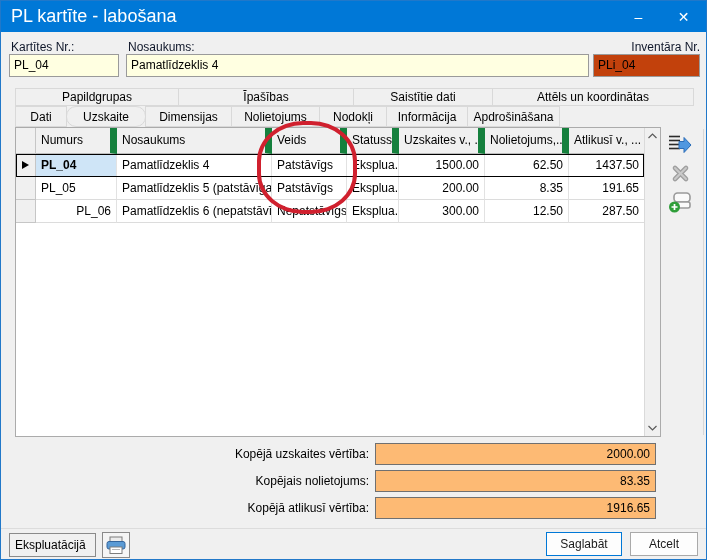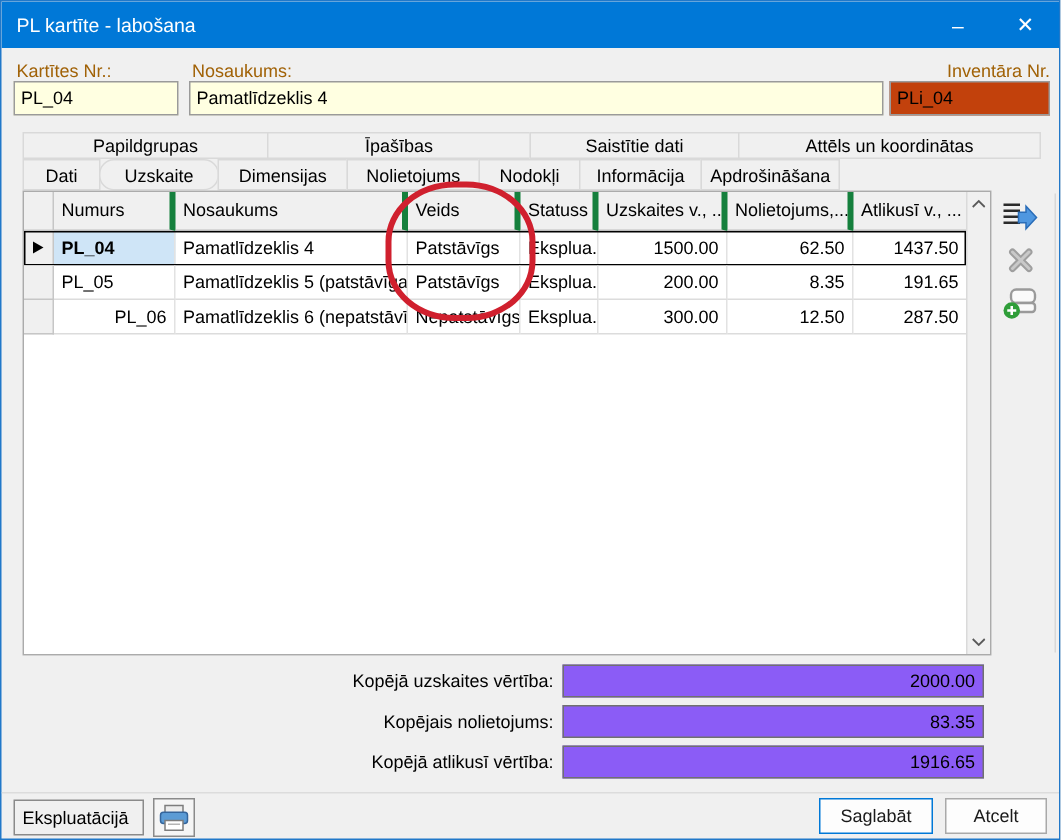--- a/index.html
+++ b/index.html
@@ -1,53 +1,53 @@
 <!DOCTYPE html>
 <html><head>
 <meta charset="utf-8">
 <style>
   html,body{margin:0;padding:0;background:#cfd8dc;}
   *{box-sizing:border-box;font-family:"Liberation Sans","DejaVu Sans",sans-serif;}
   .window{position:relative;width:707px;height:560px;background:#f0f0f0;border:1px solid #2178c9;overflow:hidden;}
   
   .titlebar{position:absolute;left:0;top:0;width:100%;height:31px;background:#0078d7;color:#fff;display:flex;align-items:center;}
-  .title-text{padding-left:10px;font-size:13px;}
+  .title-text{padding-left:10px;font-size:18px;}
   .titlebar-buttons{margin-left:auto;display:flex;height:100%;}
   .tb-btn{width:45px;height:100%;display:flex;align-items:center;justify-content:center;font-size:14px;color:#fff;}
   
-  .fld-label{position:absolute;font-size:12px;color:#a16207;}
+  .fld-label{position:absolute;font-size:12px;color:#0f172a;}
   .fld{position:absolute;height:23px;border:1px solid #9a9a9a;background:#c2410c;font-size:12px;padding:0 4px;line-height:21px;white-space:nowrap;overflow:hidden;}
   .fld.yellow{background:#ffffe1;}
   
   .tabrow{position:absolute;display:flex;}
   .tab{border:1px solid #d9d9d9;background:#f0f0f0;font-size:12px;text-align:center;white-space:nowrap;overflow:hidden;margin-right:-1px;display:flex;align-items:center;justify-content:center;}
   .tab.active{background:#fff;border-bottom:none;position:relative;z-index:3;}
   
   .grid{position:absolute;left:14px;top:126px;width:646px;height:310px;border:1px solid #ababab;background:#fff;display:flex;}
   .grid-main{width:628px;display:flex;flex-direction:column;}
   .g-header{display:flex;height:26px;background:#f0f0f0;}
-  .gh{font-size:12px;line-height:25px;padding:0 5px;border-right:4px solid #15803d;border-bottom:1px solid #bdbdbd;white-space:nowrap;overflow:hidden;}
+  .gh{font-size:12px;line-height:25px;padding:0 5px;border-right:7px solid #15803d;border-bottom:1px solid #bdbdbd;white-space:nowrap;overflow:hidden;}
   .g-row{display:flex;height:23px;background:#fff;}
   .g-row.selected{outline:1px solid #000;outline-offset:-1px;}
   .gc{font-size:12px;line-height:22px;padding:0 5px;border-right:1px solid #e2e2e2;border-bottom:1px solid #dcdcdc;white-space:nowrap;overflow:hidden;}
   .sel-cell{width:20px;background:#f0f0f0;border-right:1px solid #c6c6c6;border-bottom:1px solid #c6c6c6;padding:0;display:flex;align-items:center;justify-content:center;}
   .num{text-align:right;}
   .cell-selected{background:#cfe5f7;font-weight:bold;}
   .tri-right{width:0;height:0;border-left:7px solid #000;border-top:4px solid transparent;border-bottom:4px solid transparent;}
   .g-scroll{width:17px;background:#f0f0f0;border-left:1px solid #dadada;position:relative;}
   .sb-btn{position:absolute;left:0;width:100%;height:16px;display:flex;align-items:center;justify-content:center;}
   .sb-up{top:0;} .sb-down{bottom:0;}
   
   .annotation{position:absolute;left:256px;top:120px;width:100px;height:93px;border:4px solid #d0202e;border-radius:46px/40px;z-index:6;pointer-events:none;}
   
   .side-icon{position:absolute;width:26px;height:24px;display:flex;align-items:center;justify-content:center;}
   .side-divider{position:absolute;left:702px;top:128px;width:1px;height:306px;background:#d8d8d8;}
   
   .sum-label{position:absolute;left:8px;width:360px;text-align:right;font-size:12px;line-height:22px;white-space:nowrap;}
-  .sum-field{position:absolute;left:374px;width:281px;height:22px;border:1px solid #707070;background:#8b5cf6;font-size:12px;line-height:20px;text-align:right;padding:0 5px;}
+  .sum-field{position:absolute;left:374px;width:281px;height:22px;border:1px solid #707070;background:#fdba74;font-size:12px;line-height:20px;text-align:right;padding:0 5px;}
   
   .footer-sep{position:absolute;left:0;top:527px;width:100%;height:1px;background:#dcdcdc;}
   .status-box{position:absolute;left:8px;top:532px;width:87px;height:24px;border:1px solid #8a8a8a;background:#f0f0f0;font-size:12px;line-height:22px;padding:0 5px;white-space:nowrap;overflow:hidden;}
   .icon-btn{position:absolute;left:101px;top:531px;width:28px;height:26px;border:1px solid #8a8a8a;background:#f5f5f5;display:flex;align-items:center;justify-content:center;}
   .btn{position:absolute;top:531px;height:24px;background:#fdfdfd;font-size:12px;text-align:center;line-height:22px;color:#1a1a1a;}
   .btn-save{left:545px;width:76px;border:1px solid #0078d7;}
   .btn-cancel{left:629px;width:68px;border:1px solid #a9a9a9;}
 </style>
 </head>
 <body>

